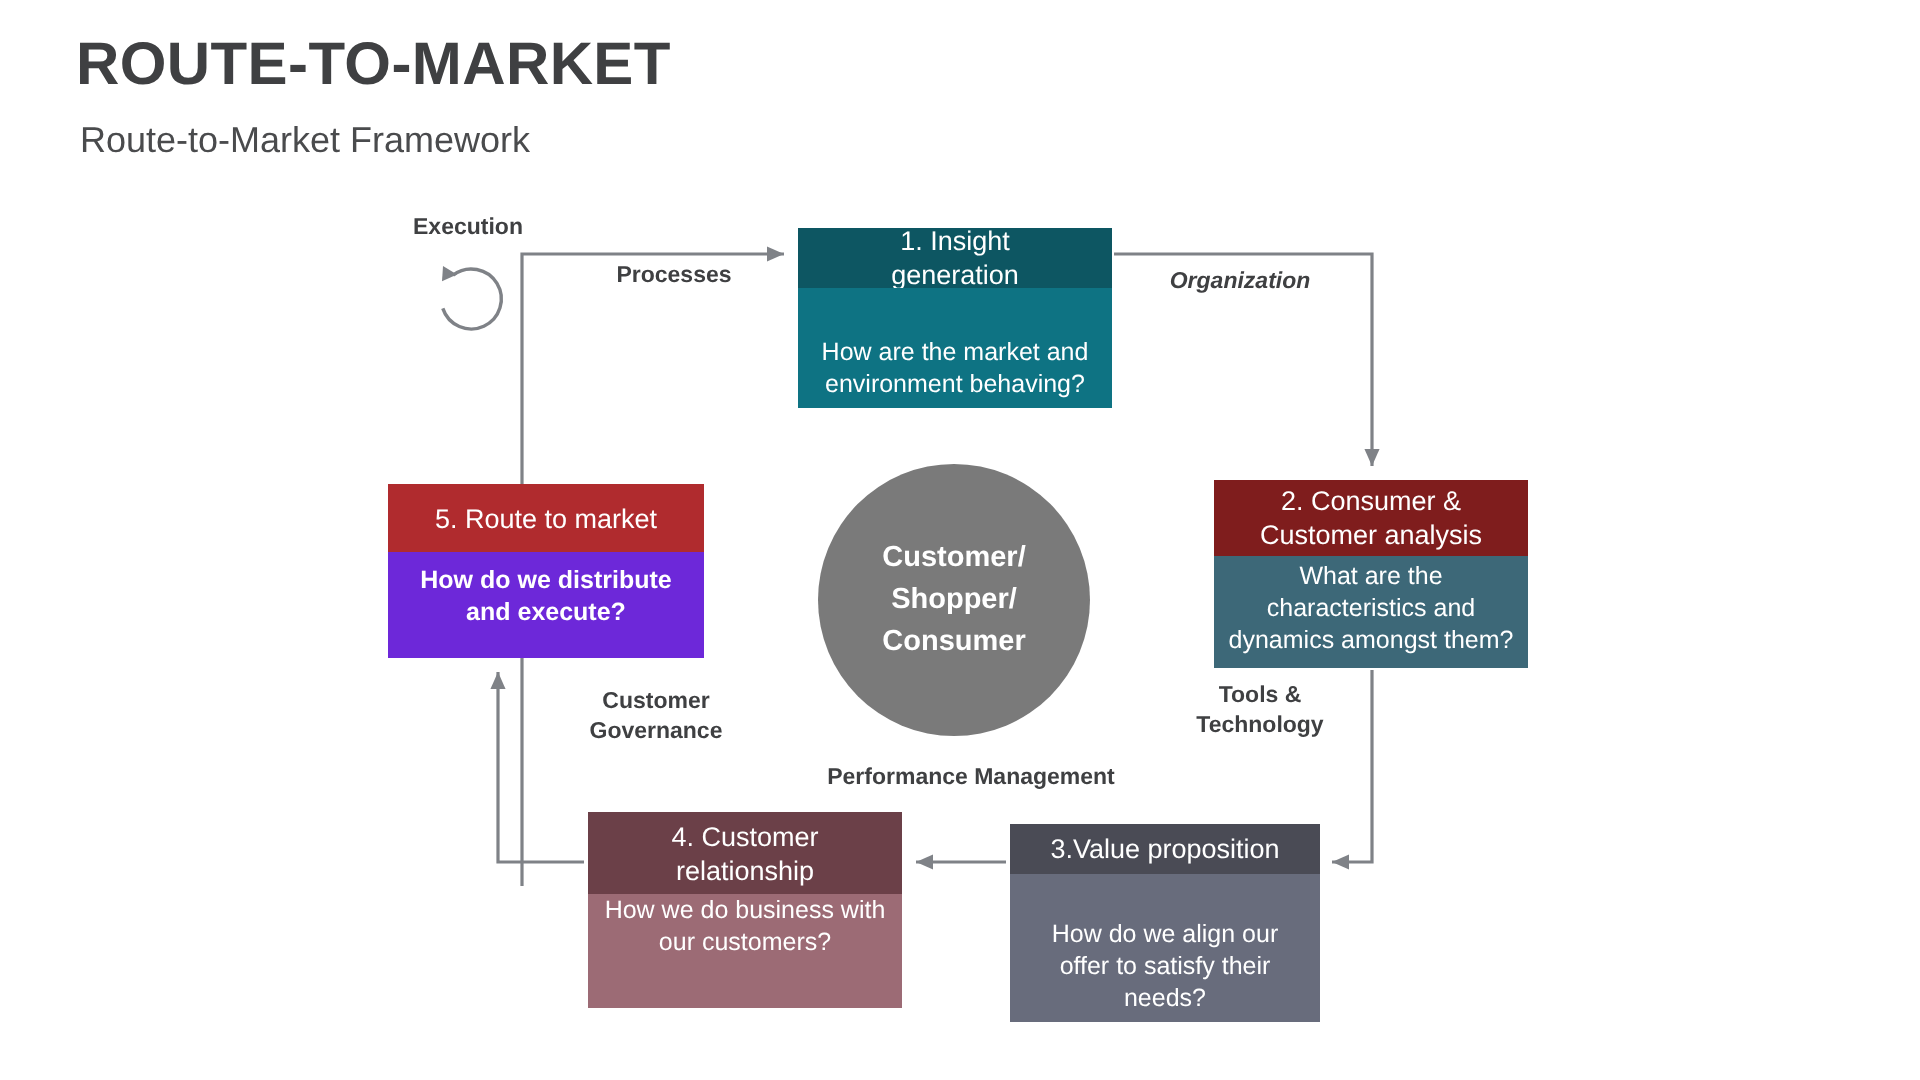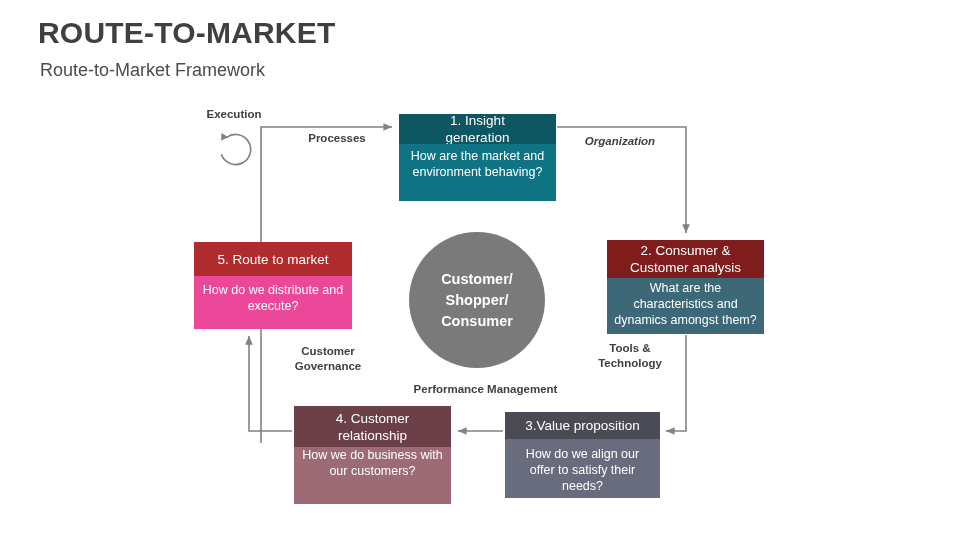--- a/index.html
+++ b/index.html
@@ -77,31 +77,31 @@
     display: flex;
     align-items: center;
     justify-content: center;
     padding: 4px 7px;
     box-sizing: border-box;
   }
 
   
   #node-1 { left: 399px; top: 114px; width: 157px; height: 87px; }
   #node-1 .node-head { background: #0d5662; height: 30px; }
-  #node-1 .node-body { background: #0e7383; align-items: flex-start; padding-top: 4px; }
+  #node-1 .node-body { background: #0e7383; align-items: flex-start; padding-top: 24px; }
 
   
   #node-2 { left: 607px; top: 240px; width: 157px; height: 94px; }
   #node-2 .node-head { background: #32505c; height: 38px; }
   #node-2 .node-body { background: #3d6878; align-items: flex-start; padding-top: 2px; }
 
   
   #node-3 { left: 505px; top: 412px; width: 155px; height: 86px; }
   #node-3 .node-head { background: #4a4b55; height: 32px; }
-  #node-3 .node-body { background: #686c7c; align-items: flex-start; padding-top: 7px; }
+  #node-3 .node-body { background: #686c7c; align-items: flex-start; padding-top: 22px; }
 
   
   #node-4 { left: 294px; top: 406px; width: 157px; height: 98px; }
   #node-4 .node-head { background: #6b4048; height: 41px; }
   #node-4 .node-body { background: #9c6b75; align-items: flex-start; padding-top: 0; }
 
   
   #node-5 { left: 194px; top: 242px; width: 158px; height: 87px; }
   #node-5 .node-head { background: #b02b2e; height: 34px; }
   #node-5 .node-body { background: #d0686a; align-items: flex-start; padding-top: 6px; }
@@ -209,21 +209,21 @@
     <div class="node-body" style="background: rgb(104, 108, 124);">How do we align our offer to satisfy their needs?</div>
   </div>
 
   <div class="node" id="node-4">
     <div class="node-head" style="background: rgb(107, 64, 72);">4. Customer relationship</div>
     <div class="node-body" style="background: rgb(156, 107, 117);">How we do business with our customers?</div>
   </div>
 
   <div class="node" id="node-5">
     <div class="node-head" style="background: rgb(176, 43, 46);">5. Route to market</div>
-    <div class="node-body" style="background: #ec4899;">How do we distribute and execute?</div>
+    <div class="node-body" style="background: #6d28d9; font-weight: bold;">How do we distribute and execute?</div>
   </div>
 
   <div class="edge-label" id="label-execution">Execution</div>
   <div class="edge-label" id="label-processes">Processes</div>
   <div class="edge-label" id="label-organization">Organization</div>
   <div class="edge-label" id="label-tools">Tools &amp;
 Technology</div>
   <div class="edge-label" id="label-performance">Performance Management</div>
   <div class="edge-label" id="label-customergov">Customer
 Governance</div>

